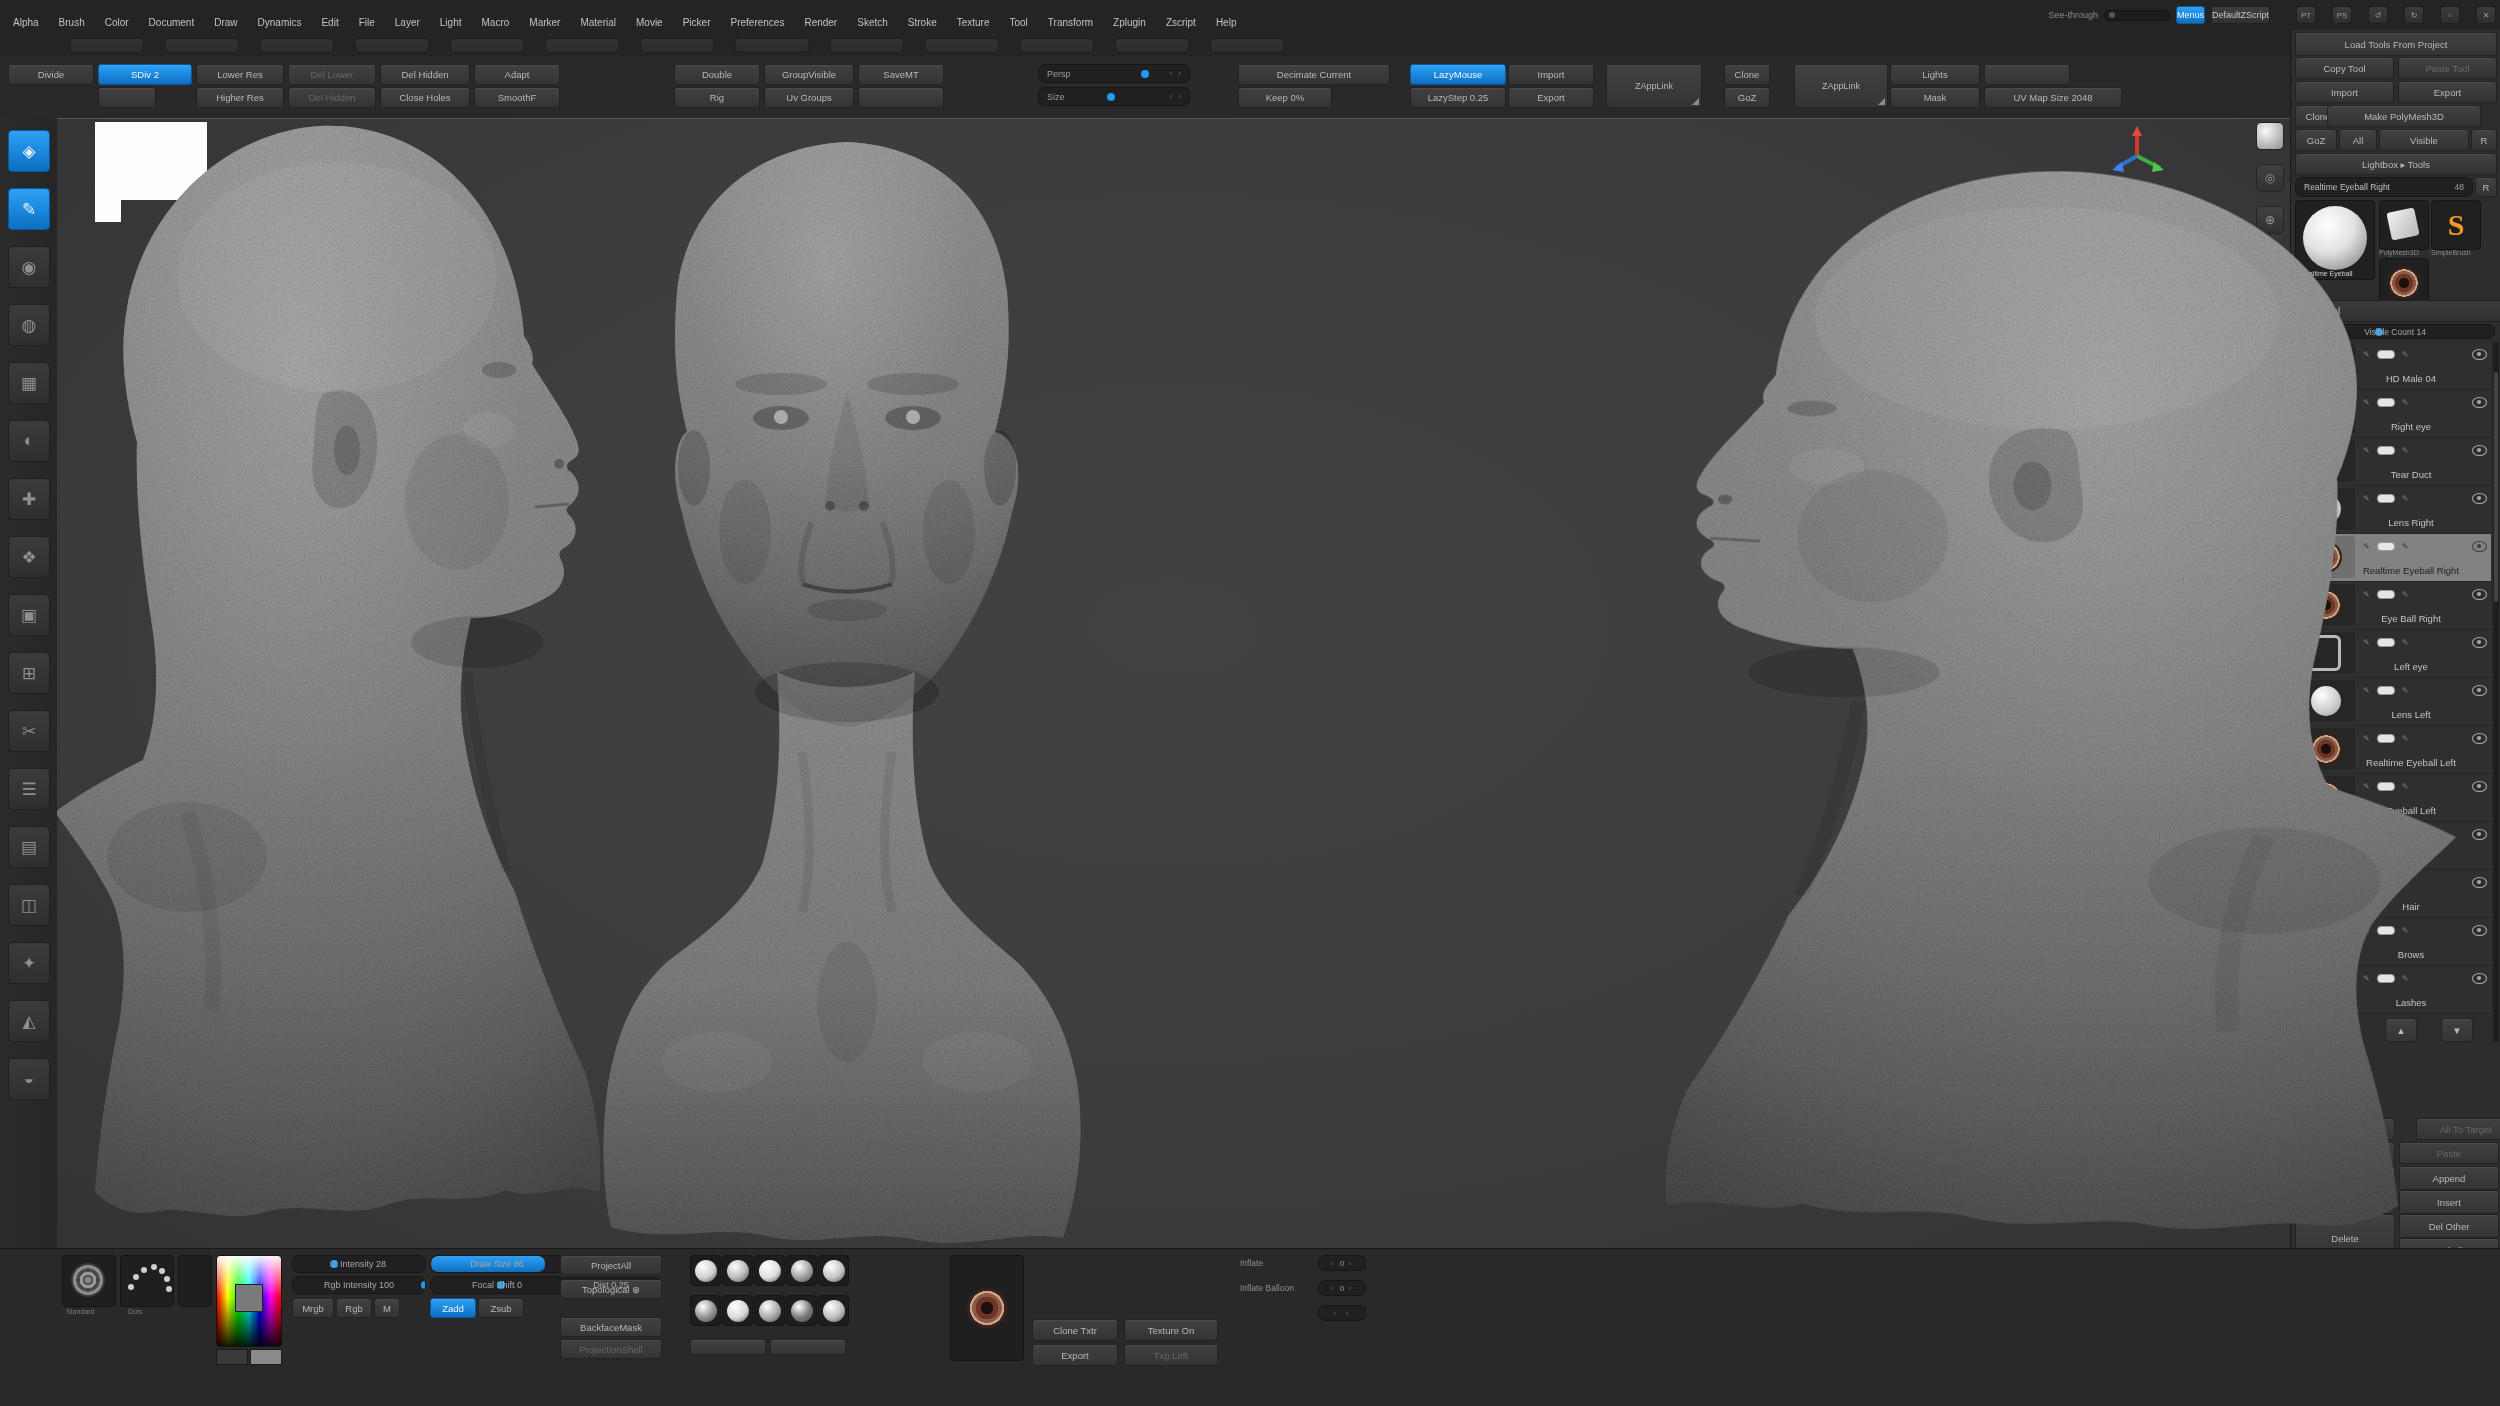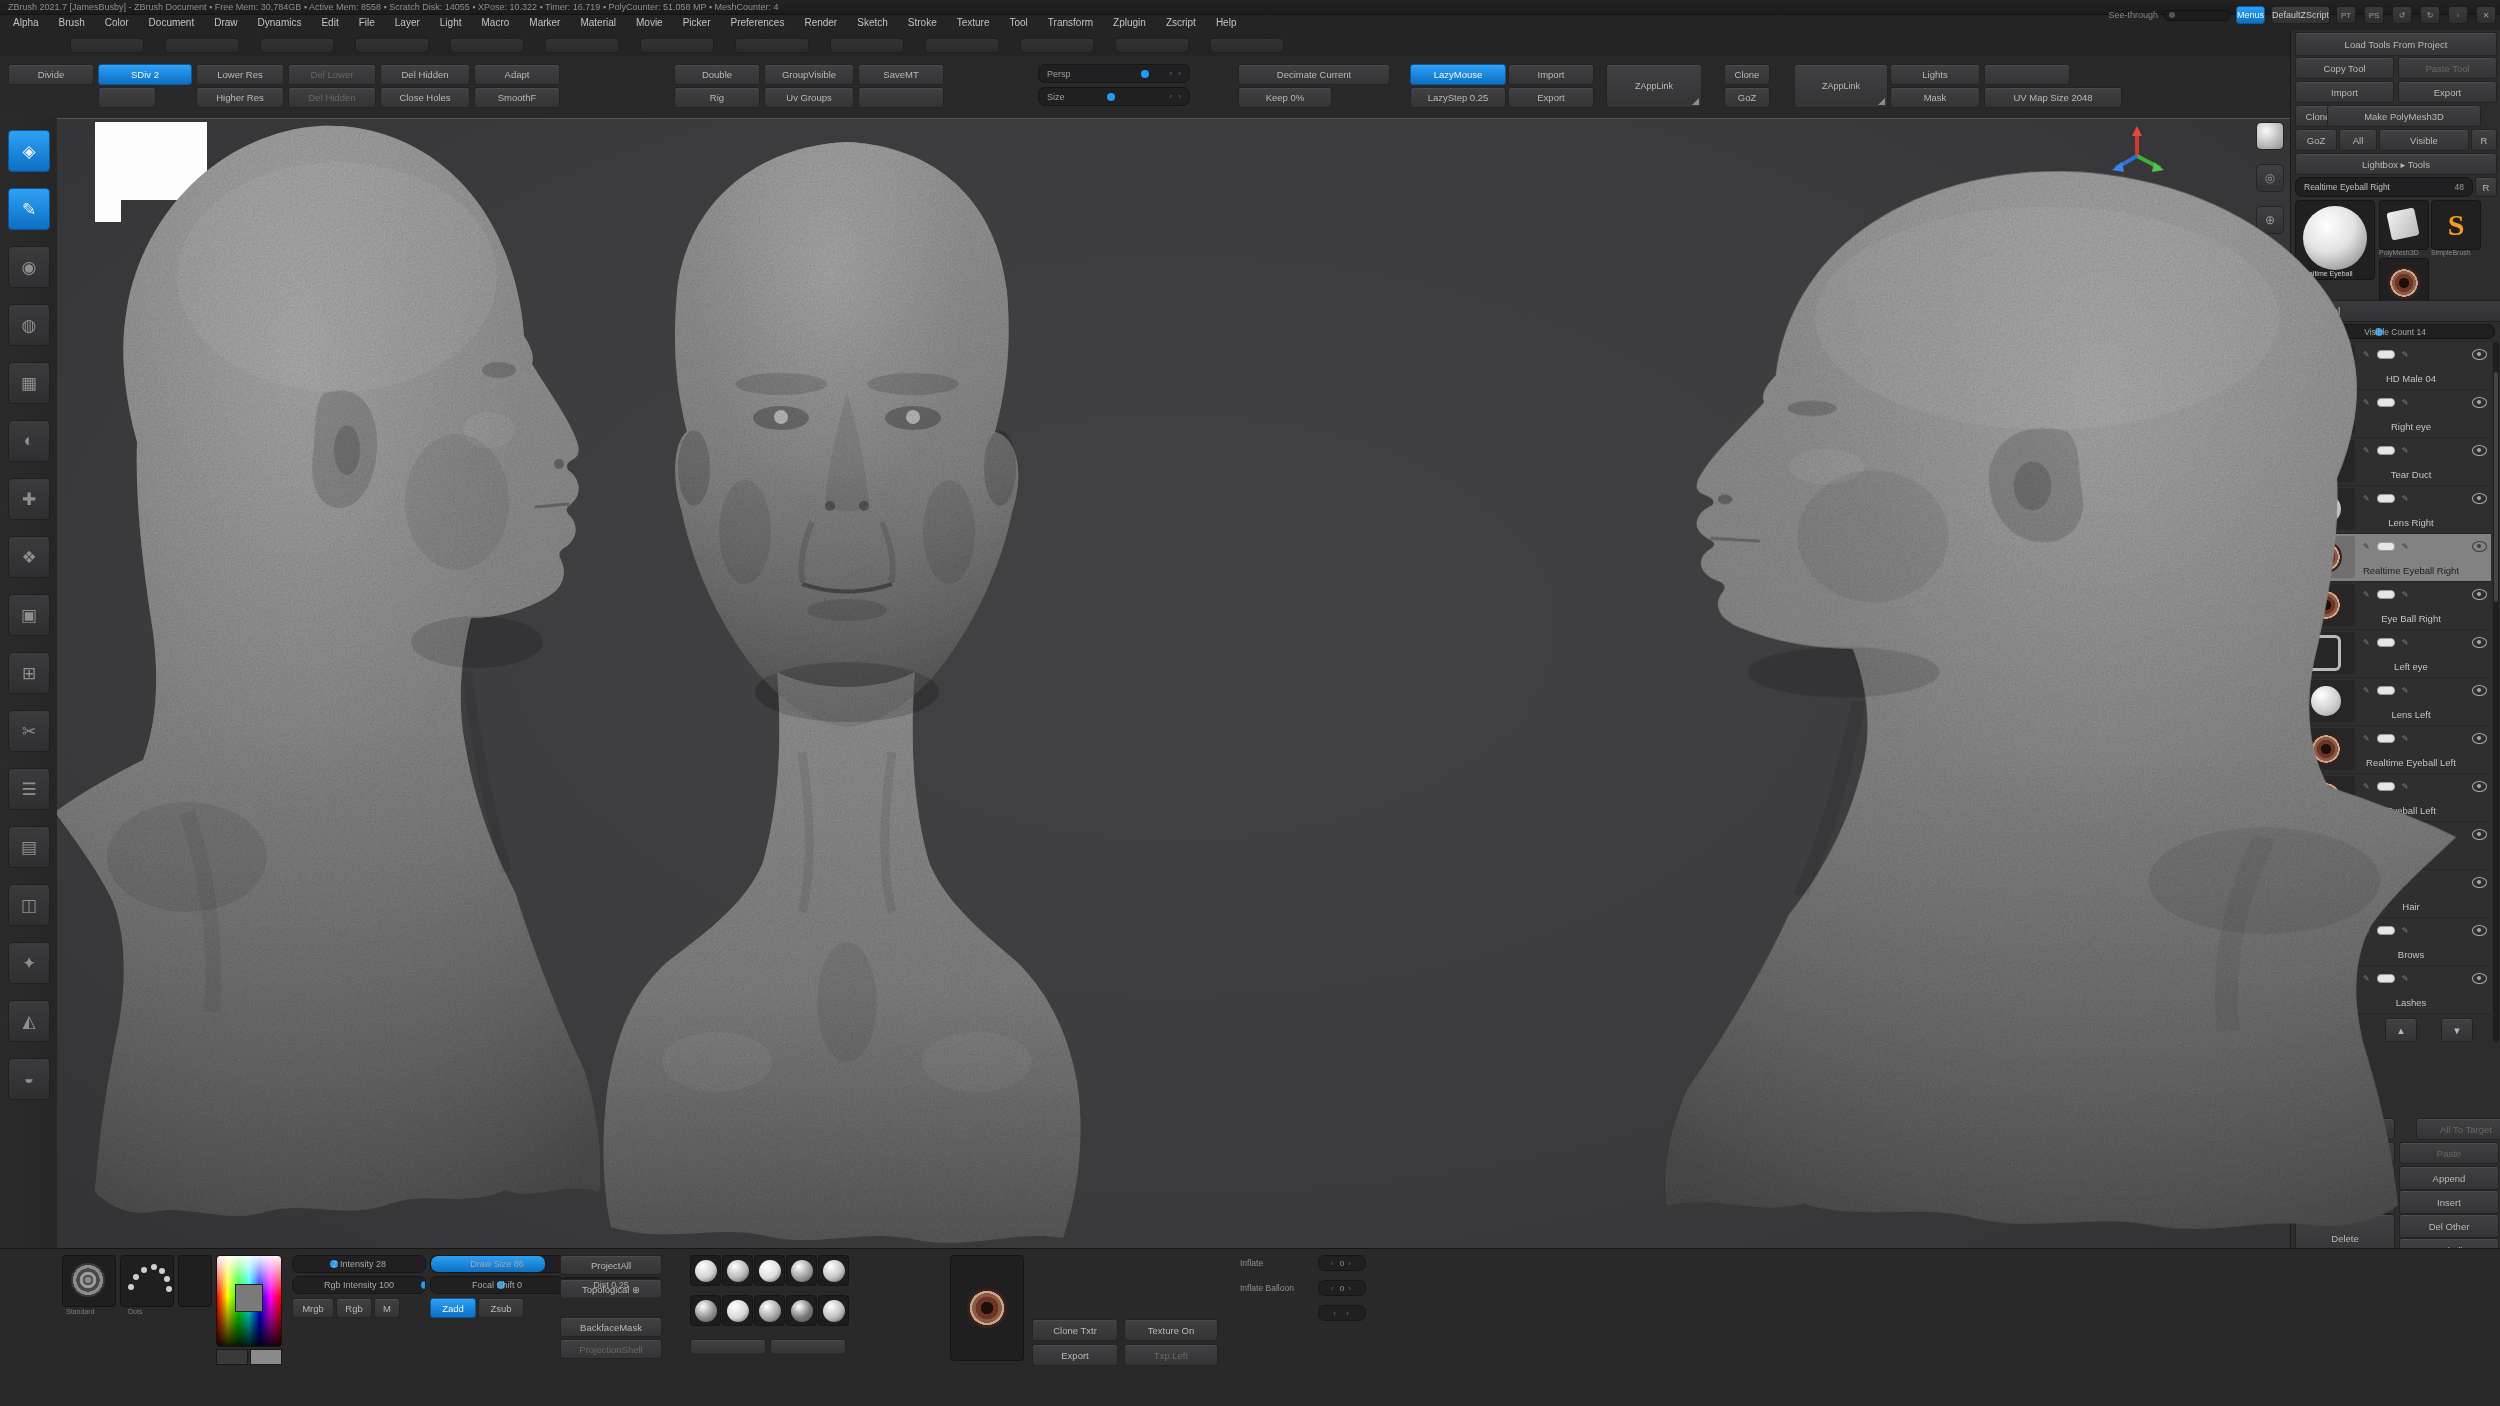--- a/index.html
+++ b/index.html
@@ -108,25 +108,20 @@
   .mcap{position:absolute;width:29px;height:29px;border-radius:4px;background:#1d1d1e;border:1px solid #141415;
         display:flex;align-items:center;justify-content:center;}
   .mcap i{width:22px;height:22px;border-radius:50%;display:block;}
   .tinylab{position:absolute;font-size:7px;color:#7e7e7e;white-space:nowrap;}
 </style>
 </head>
 <body>
 
 <div id="app">
 
-  <div class="abs" id="titlebar">
-    <div class="abs" id="title-text">
-      <span>ZBrush 2021.7 [JamesBusby] - ZBrush Document</span> <span>▪ Free Mem: 30,784GB ▪ Active Mem: 8558 ▪ Scratch Disk: 14055 ▪ XPose: 10.322 ▪ Timer: 16.719 ▪ PolyCounter: 51.058 MP ▪ MeshCounter: 4</span>
-    </div>
-  </div>
 
   <div class="abs" id="menubar">
       <span class="menu-item">Alpha</span>
       <span class="menu-item">Brush</span>
       <span class="menu-item">Color</span>
       <span class="menu-item">Document</span>
       <span class="menu-item">Draw</span>
       <span class="menu-item">Dynamics</span>
       <span class="menu-item">Edit</span>
       <span class="menu-item">File</span>
@@ -149,21 +144,21 @@
       <span class="menu-item">Help</span>
     </div>
 
   <div class="abs" id="tb-right">
     <span class="tb-lab">See-through</span>
     <span class="tb-track">
         <i></i>
       </span>
     <span class="pill blue">Menus</span>
     <span class="pill">DefaultZScript</span>
-    <span id="tb-icons" style="display:flex;gap:8px;">
+    <span id="tb-icons" style="display:flex;gap:16px;margin-left:20px;">
         <span class="tb-ico">PT</span>
         <span class="tb-ico">PS</span>
         <span class="tb-ico">↺</span>
         <span class="tb-ico">↻</span>
         <span class="tb-ico">▫</span>
         <span class="tb-ico">✕</span>
       </span>
   </div>
 
   <div class="abs" id="macrorow">

